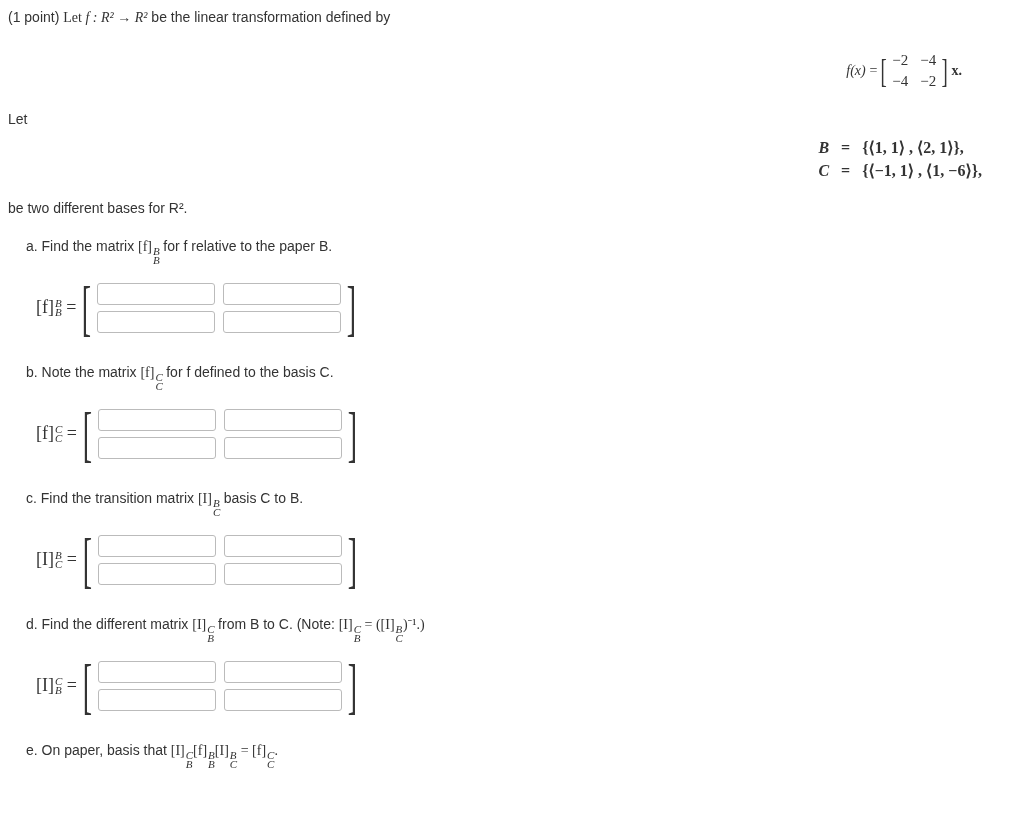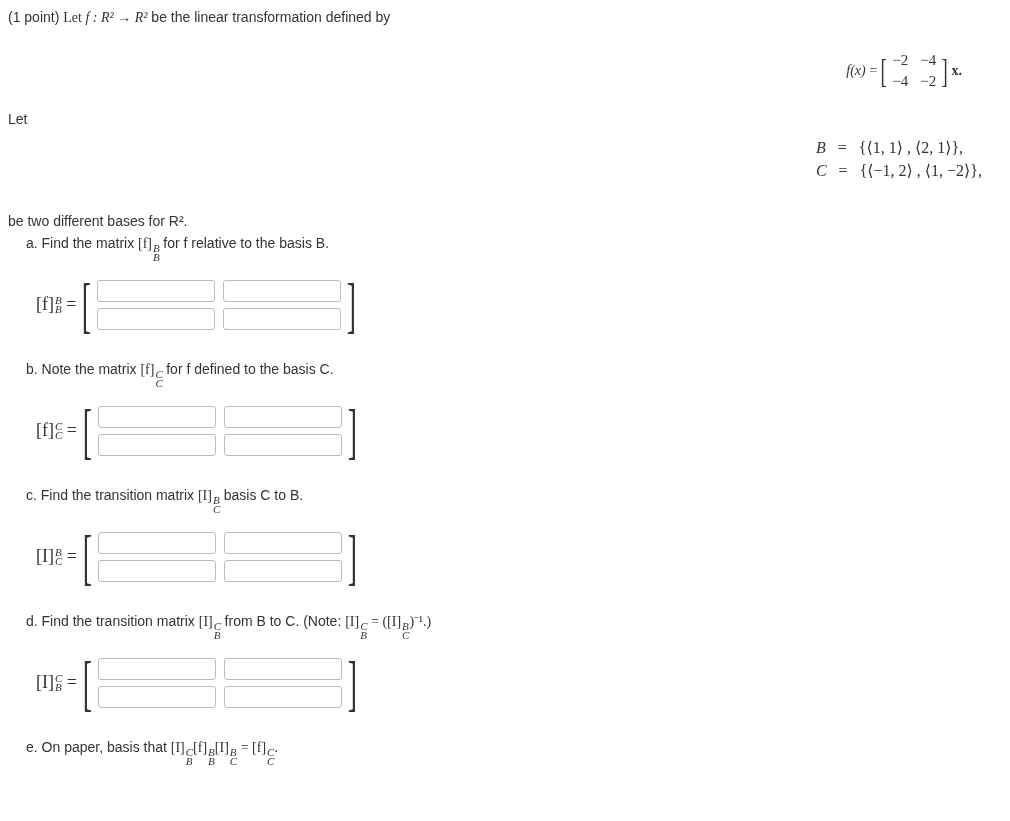--- a/index.html
+++ b/index.html
@@ -25,26 +25,27 @@
   .right-eq {
     display: block;
     text-align: right;
     margin: 22px 0 18px 0;
     padding-right: 40px;
   }
   .let-line { margin: 8px 0 8px 0; }
   .bases-block {
     text-align: right;
     padding-right: 20px;
-    margin: 4px 0 30px 0;
+    margin: 4px 0 17px 0;
     font-family: "Times New Roman", serif;
     font-size: 16px;
+    font-weight: bold;
   }
   .bases-inner { display:inline-block; text-align:left; }
-  .subq { margin: 2px 0 12px 18px; }
+  .subq { margin: 18px 0 12px 18px; }
   .matrix-row { display:flex; align-items:center; margin: 14px 0 26px 28px; gap:6px; }
   .lhs-label {
     font-family: "Times New Roman", serif;
     font-size: 18px;
     display:inline-flex;
     align-items:center;
     white-space: nowrap;
   }
   .bracket {
     font-family: "Times New Roman", serif;
@@ -133,38 +134,38 @@
 <div class="bases-block">
   <div class="bases-inner">
   <div>
     <span class="cal">B</span>
     <span class="math-upright">&nbsp;&nbsp;=&nbsp;&nbsp;</span>
     <span class="math-upright">{⟨1, 1⟩ , ⟨2, 1⟩},</span>
   </div>
   <div>
     <span class="cal">C</span>
     <span class="math-upright">&nbsp;&nbsp;=&nbsp;&nbsp;</span>
-    <span class="math-upright">{⟨−1, 2⟩ , ⟨1, −2⟩},</span>
+    <span class="math-upright">{⟨−1, 1⟩ , ⟨1, −6⟩},</span>
   </div>
   </div>
 </div>
 
 <div>
   <span>be two different bases for R².</span>
 </div>
 
 <div class="subq">
   <span>a. Find the matrix</span>
   <span class="math-serif">
     <span class="math-upright">[f]</span><span class="subsup">
         <span>B</span>
         <span>B</span>
       </span>
   </span>
-  <span> </span><span>for f relative to the basis B.</span>
+  <span> </span><span>for f relative to the paper B.</span>
 </div>
 <div class="matrix-row">
   <span class="lhs-label">
     <span class="math-upright">[f]</span>
       <span class="subsup">
         <span>B</span>
         <span>B</span>
       </span>
     <span class="math-upright">&nbsp;=</span>
   </span>
@@ -242,21 +243,21 @@
     </div>
     <div class="rowc">
       <input class="cell" style="">
       <input class="cell" style="">
     </div>
   </div>
   <span class="bracket">]</span>
 </div>
 
 <div class="subq">
-  <span>d. Find the transition matrix</span>
+  <span>d. Find the different matrix</span>
   <span class="math-serif">
     <span class="math-upright">[I]</span><span class="subsup">
         <span>C</span>
         <span>B</span>
       </span>
   </span>
   <span> </span><span>from B to C. (Note:</span>
   <span class="math-serif">
     <span class="math-upright">[I]</span><span class="subsup">
         <span>C</span>

